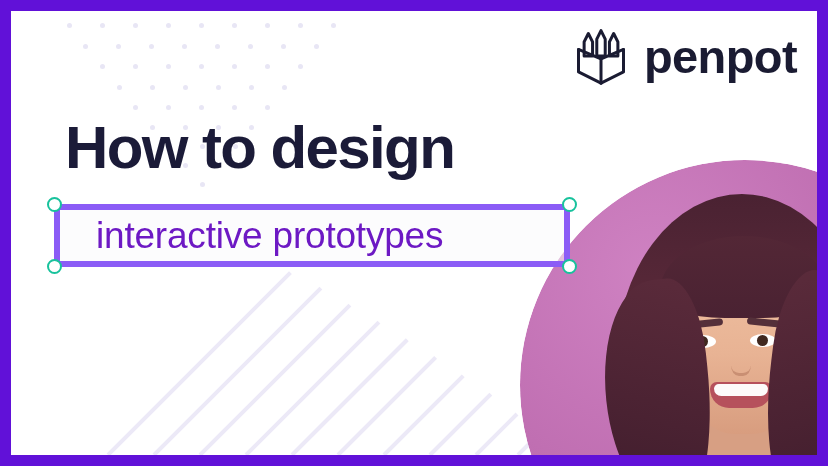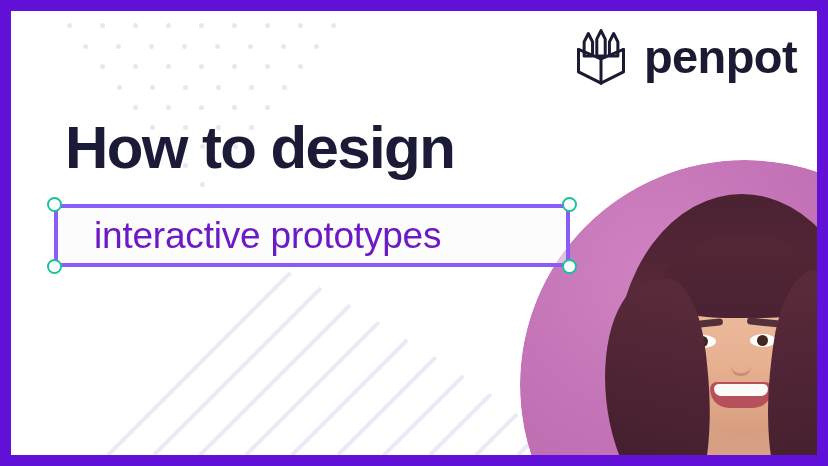--- a/index.html
+++ b/index.html
@@ -85,21 +85,21 @@
   
   #selection {
     position:absolute;
     left:32px; top:182px;
     width:538px; height:85px;
   }
   #sel-box {
     position:absolute;
     left:11px; top:11px;
     right:11px; bottom:11px;
-    border:4px solid #8b5cf6;
+    border:6px solid #8b5cf6;
     background:rgba(250,250,252,0.55);
   }
   #subtitle {
     position:absolute;
     left:36px; top:50%;
     transform:translateY(-50%);
     font-size:37px;
     font-weight:400;
     letter-spacing:-0.2px;
     color:#6d19c4;

